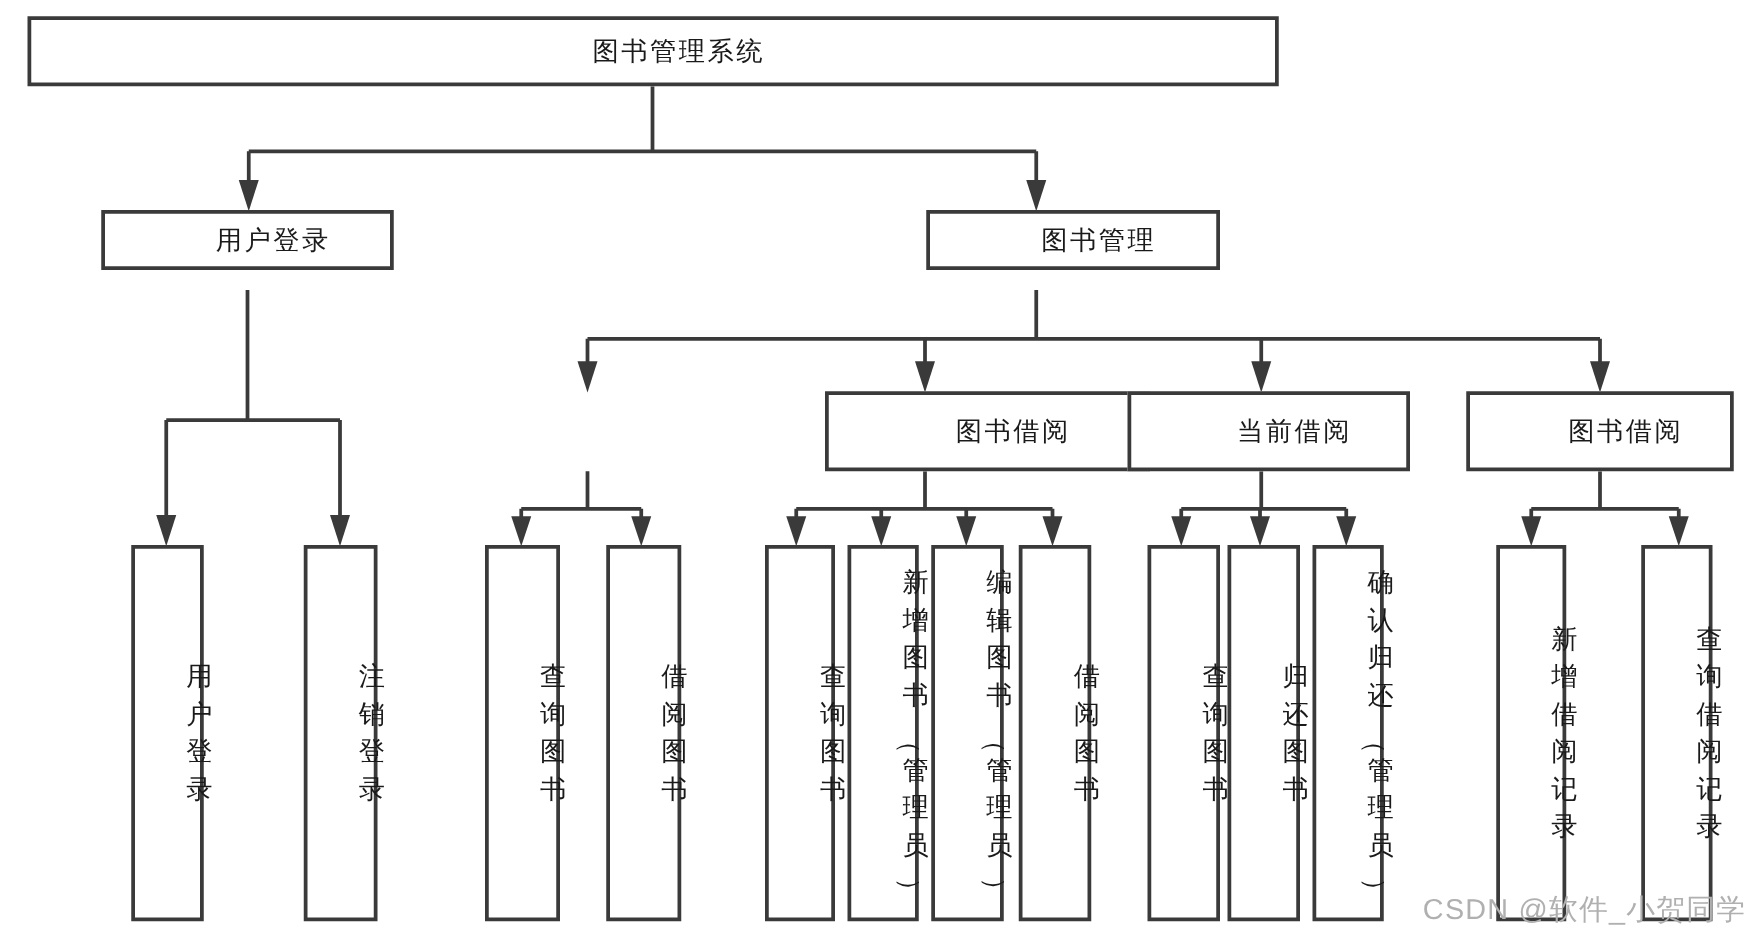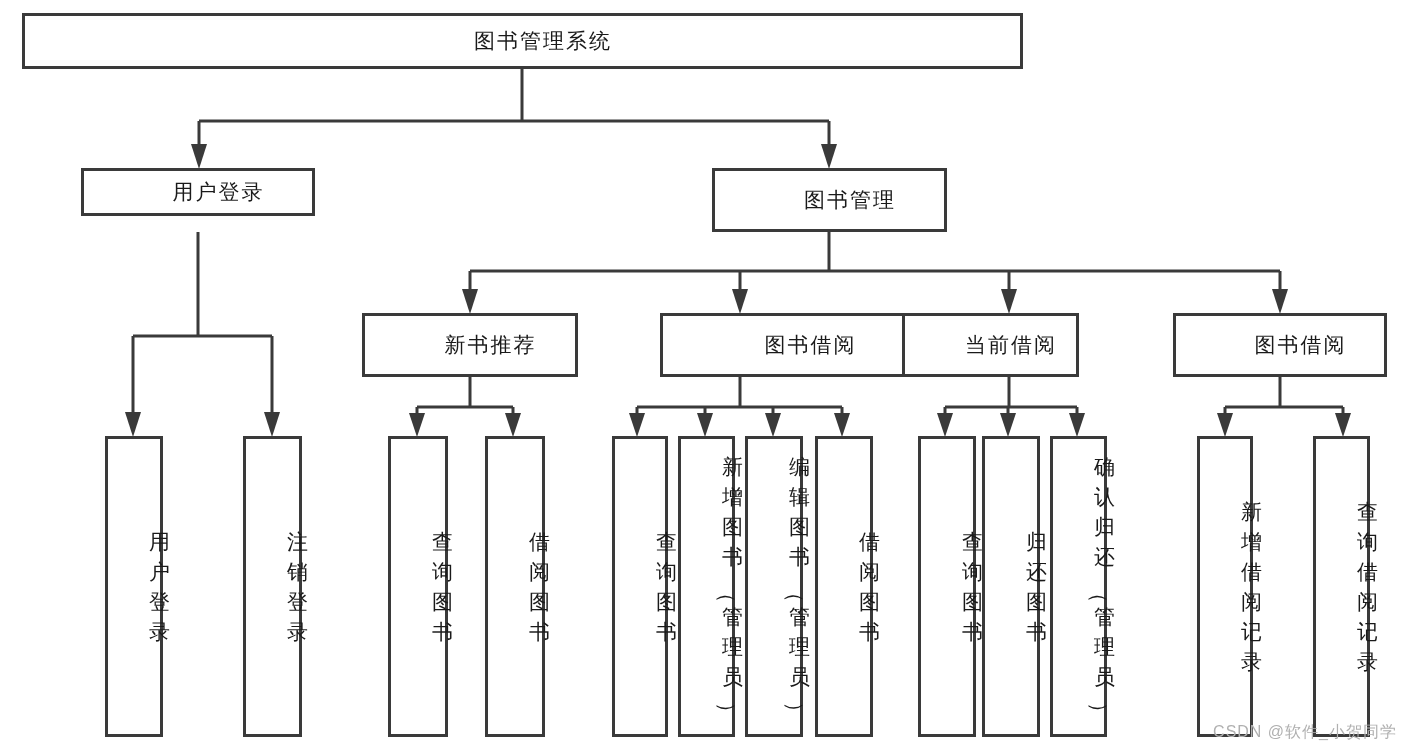--- a/index.html
+++ b/index.html
@@ -15,21 +15,21 @@
   .node{
     position:absolute;box-sizing:border-box;border:3px solid var(--line);
     background:var(--background);display:flex;align-items:center;justify-content:center;
     font-size:21px;letter-spacing:2px;z-index:2;padding-left:41px;
   }
   .leaf{flex-direction:column;letter-spacing:0;}
   .vchar{display:block;height:30px;line-height:30px;width:100%;text-align:center;font-size:21px;}
   .vchar.rot{transform:rotate(90deg);}
   #watermark{
     position:absolute;right:8px;bottom:4px;z-index:3;
-    font-size:16px;color:var(--watermark);letter-spacing:1px;white-space:nowrap;
+    font-size:23px;color:var(--watermark);letter-spacing:1px;white-space:nowrap;
   }
 </style>
 </head>
 <body>
 
 <div id="canvas">
 
   <svg id="connectors" viewBox="0 0 1405 747" xmlns="http://www.w3.org/2000/svg">
     <g stroke="currentColor" stroke-width="3" fill="none">
 
@@ -73,25 +73,24 @@
       <polygon points="1069,413 1085,413 1077,437"></polygon>
 
       <polygon points="1217,413 1233,413 1225,437"></polygon>
       <polygon points="1335,413 1351,413 1343,437"></polygon>
     </g>
   </svg>
 
   <div class="node" style="left:22px;top:13px;width:1001px;height:56px">图书管理系统</div>
 
   <div class="node" style="left:81px;top:168px;width:234px;height:48px">用户登录</div>
-  <div class="node" style="left:712px;top:168px;width:235px;height:64px">图书管理</div>
+  <div class="node" style="left:741px;top:168px;width:235px;height:48px">图书管理</div>
 
-  <div class="node" style="left:362px;top:313px;width:216px;height:64px">新书推荐</div>
   <div class="node" style="left:660px;top:313px;width:260px;height:64px">图书借阅</div>
-  <div class="node" style="left:902px;top:313px;width:177px;height:64px">当前借阅</div>
+  <div class="node" style="left:902px;top:313px;width:226px;height:64px">当前借阅</div>
   <div class="node" style="left:1173px;top:313px;width:214px;height:64px">图书借阅</div>
 
   <div class="node leaf" style="left:105px;top:436px;width:58px;height:301px">
       <span class="vchar">用</span>
       <span class="vchar">户</span>
       <span class="vchar">登</span>
       <span class="vchar">录</span>
     </div>
   <div class="node leaf" style="left:243px;top:436px;width:59px;height:301px">
       <span class="vchar">注</span>

